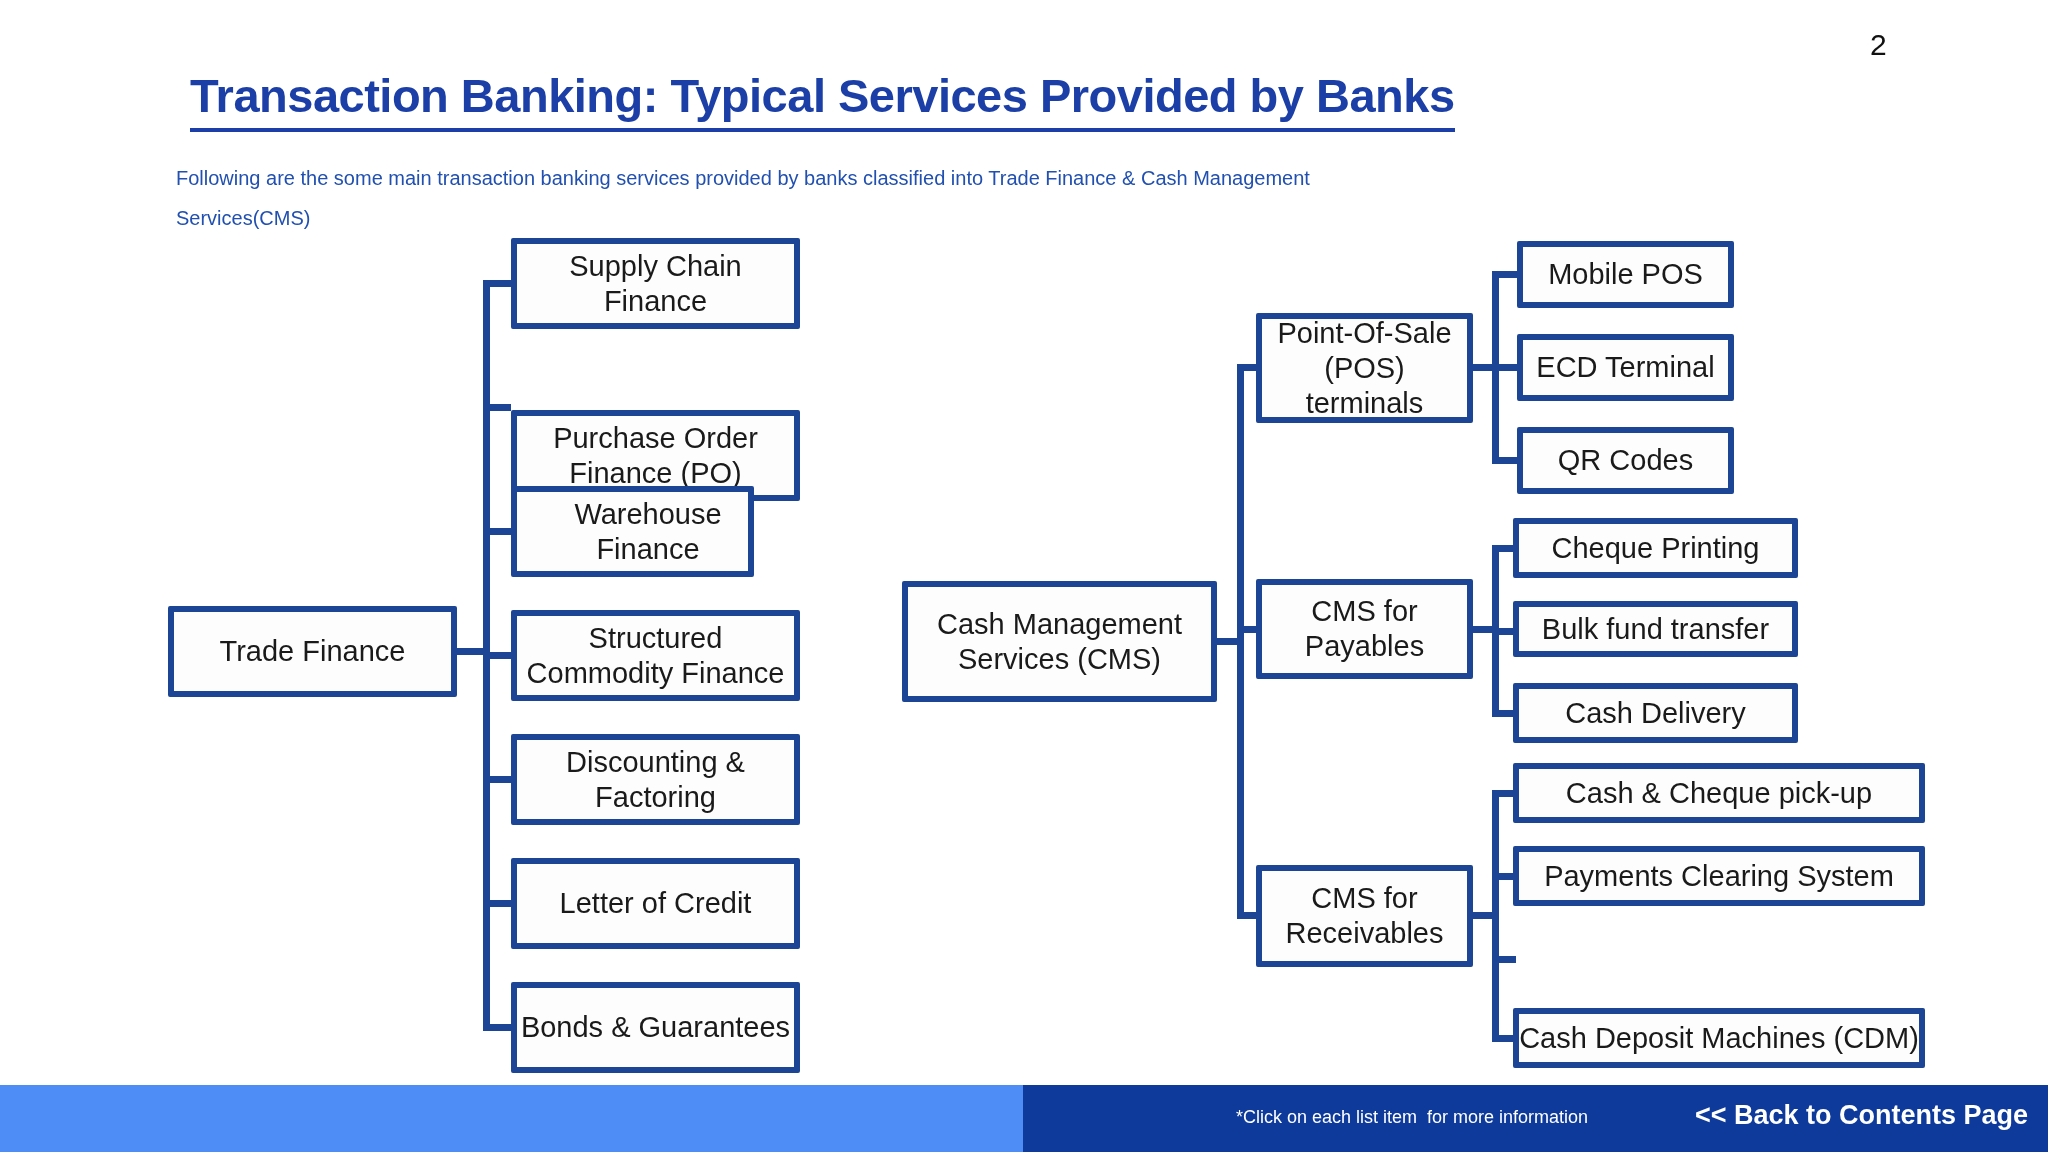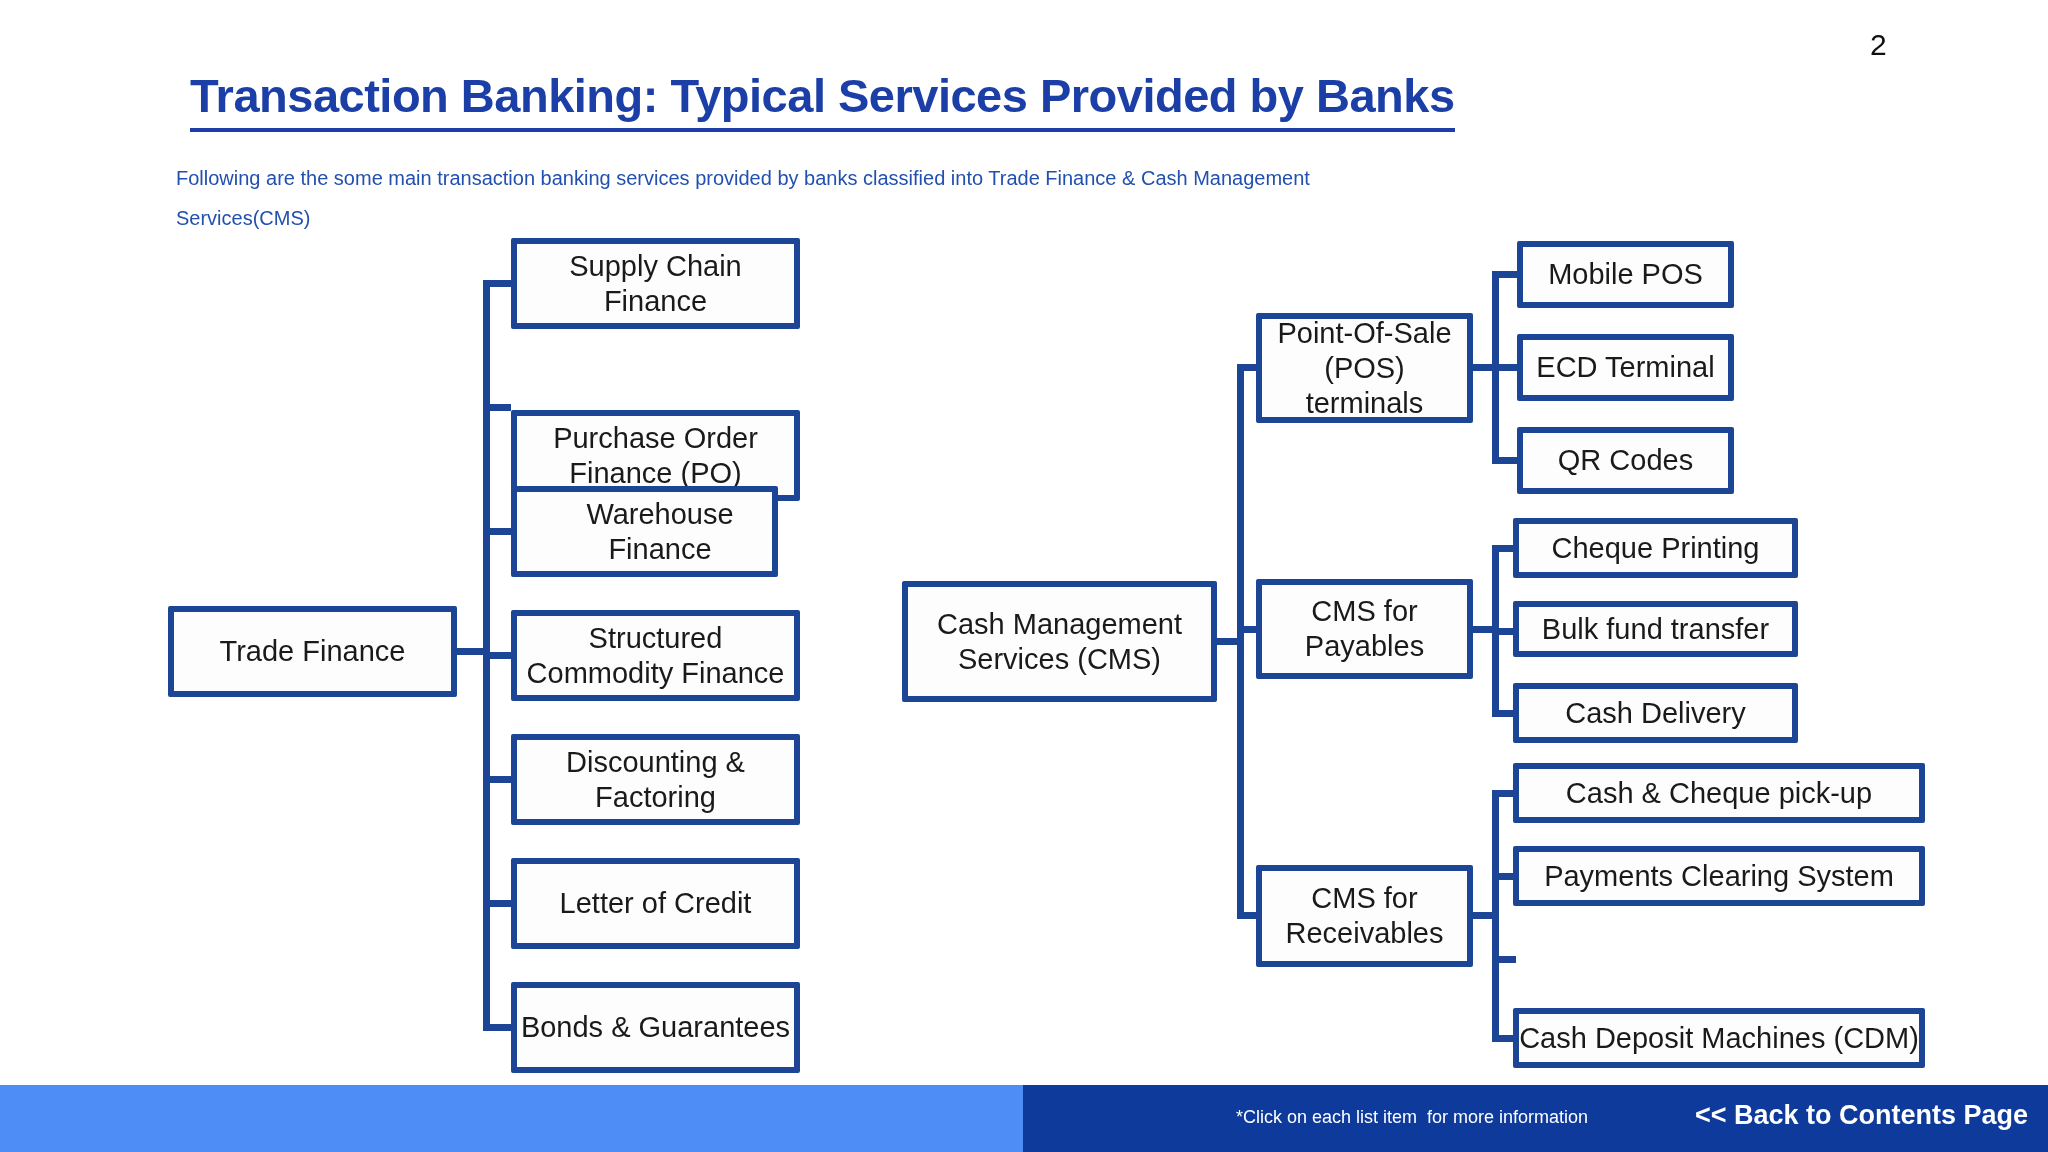--- a/index.html
+++ b/index.html
@@ -70,21 +70,21 @@
   <div class="line" style="left:488px;top:528px;width:23px;height:7px;"></div>
   <div class="line" style="left:488px;top:652px;width:23px;height:7px;"></div>
   <div class="line" style="left:488px;top:776px;width:23px;height:7px;"></div>
   <div class="line" style="left:488px;top:900px;width:23px;height:7px;"></div>
   <div class="line" style="left:488px;top:1024px;width:23px;height:7px;"></div>
 
   <div class="node" style="left:168px;top:606px;width:289px;height:91px;text-align:center;">Trade Finance</div>
   <div class="node" style="left:511px;top:238px;width:289px;height:91px;">Supply Chain Finance</div>
   <div class="node" style="left:511px;top:362px;width:289px;height:91px;margin-top:48px;">Purchase Order
 Finance (PO)</div>
-  <div class="node" style="left:511px;top:486px;width:267px;height:91px;padding-left:31px;">Warehouse Finance</div>
+  <div class="node" style="left:511px;top:486px;width:243px;height:91px;padding-left:31px;">Warehouse Finance</div>
   <div class="node" style="left:511px;top:610px;width:289px;height:91px;">Structured
 Commodity Finance</div>
   <div class="node" style="left:511px;top:734px;width:289px;height:91px;">Discounting &amp;
 Factoring</div>
   <div class="node" style="left:511px;top:858px;width:289px;height:91px;">Letter of Credit</div>
   <div class="node" style="left:511px;top:982px;width:289px;height:91px;">Bonds &amp; Guarantees</div>
 
   <div class="line" style="left:1214px;top:638px;width:26px;height:7px;"></div>
   <div class="line" style="left:1237px;top:364px;width:7px;height:555px;"></div>
   <div class="line" style="left:1242px;top:364px;width:16px;height:7px;"></div>

